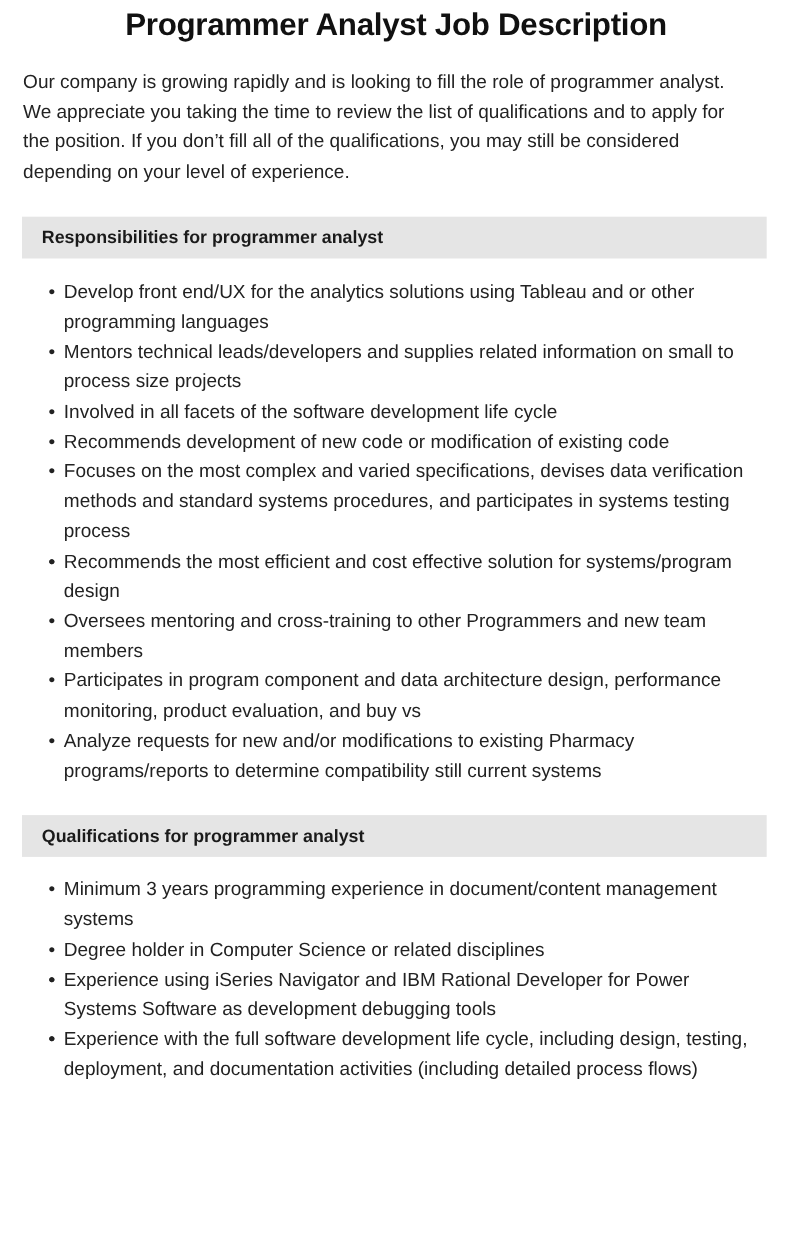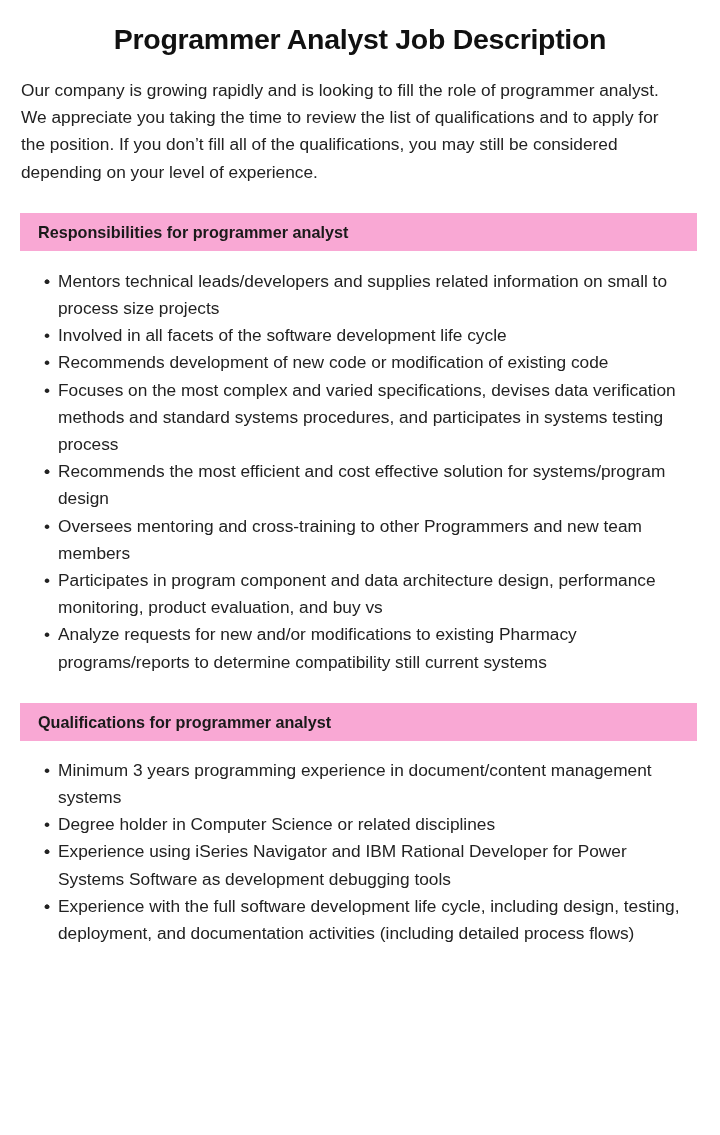--- a/index.html
+++ b/index.html
@@ -17,21 +17,21 @@
 
   .page {
     width: 720px;
     height: 1135px;
     position: relative;
     box-sizing: border-box;
   }
 
   .doc-title {
     margin: 0;
-    padding: 20px 20px 0 20px;
+    padding: 4px 20px 0 20px;
     text-align: center;
     font-size: 28.5px;
     font-weight: bold;
     line-height: 38px;
     letter-spacing: -0.3px;
     color: #111111;
   }
 
   .intro {
     margin: 19px 0 0 0;
@@ -39,21 +39,21 @@
     font-size: 17.3px;
     line-height: 27.2px;
     color: #222222;
     font-weight: 400;
   }
 
   .section-header {
     margin: 27px 0 0 14px;
     width: 677px;
     margin-left: 20px;
-    background: #f9a8d4;
+    background: #e5e5e5;
     box-sizing: border-box;
     height: 38px;
     display: flex;
     align-items: center;
     padding-left: 18px;
   }
   .section-header .section-title {
     font-size: 16.2px;
     font-weight: 700;
     color: #1a1a1a;
@@ -93,21 +93,21 @@
 
   <h1 class="doc-title">Programmer Analyst Job Description</h1>
 
   <p class="intro">Our company is growing rapidly and is looking to fill the role of programmer analyst. We appreciate you taking the time to review the list of qualifications and to apply for the position. If you don’t fill all of the qualifications, you may still be considered depending on your level of experience.</p>
 
   <div class="section-header">
     <span class="section-title">Responsibilities for programmer analyst</span>
   </div>
 
   <ul class="item-list" id="list-responsibilities">
-      <li><span class="bullet">•</span></li>
+      <li><span class="bullet">•</span><span>Develop front end/UX for the analytics solutions using Tableau and or other programming languages</span></li>
       <li><span class="bullet">•</span><span>Mentors technical leads/developers and supplies related information on small to process size projects</span></li>
       <li><span class="bullet">•</span><span>Involved in all facets of the software development life cycle</span></li>
       <li><span class="bullet">•</span><span>Recommends development of new code or modification of existing code</span></li>
       <li><span class="bullet">•</span><span>Focuses on the most complex and varied specifications, devises data verification methods and standard systems procedures, and participates in systems testing process</span></li>
       <li><span class="bullet">•</span></li>
       <li><span class="bullet">•</span><span>Recommends the most efficient and cost effective solution for systems/program design</span></li>
       <li><span class="bullet">•</span><span>Oversees mentoring and cross-training to other Programmers and new team members</span></li>
       <li><span class="bullet">•</span><span>Participates in program component and data architecture design, performance monitoring, product evaluation, and buy vs</span></li>
       <li><span class="bullet">•</span><span>Analyze requests for new and/or modifications to existing Pharmacy programs/reports to determine compatibility still current systems</span></li>
     </ul>

